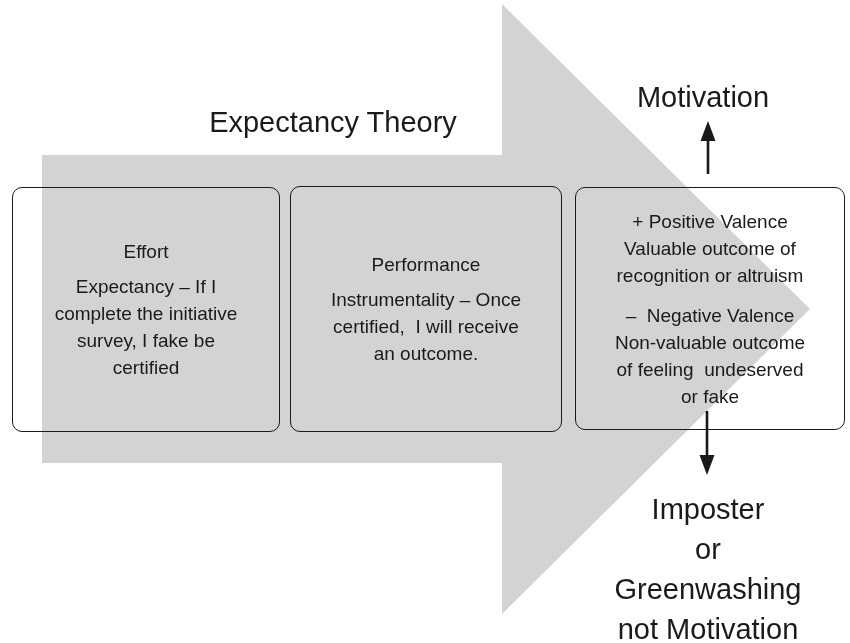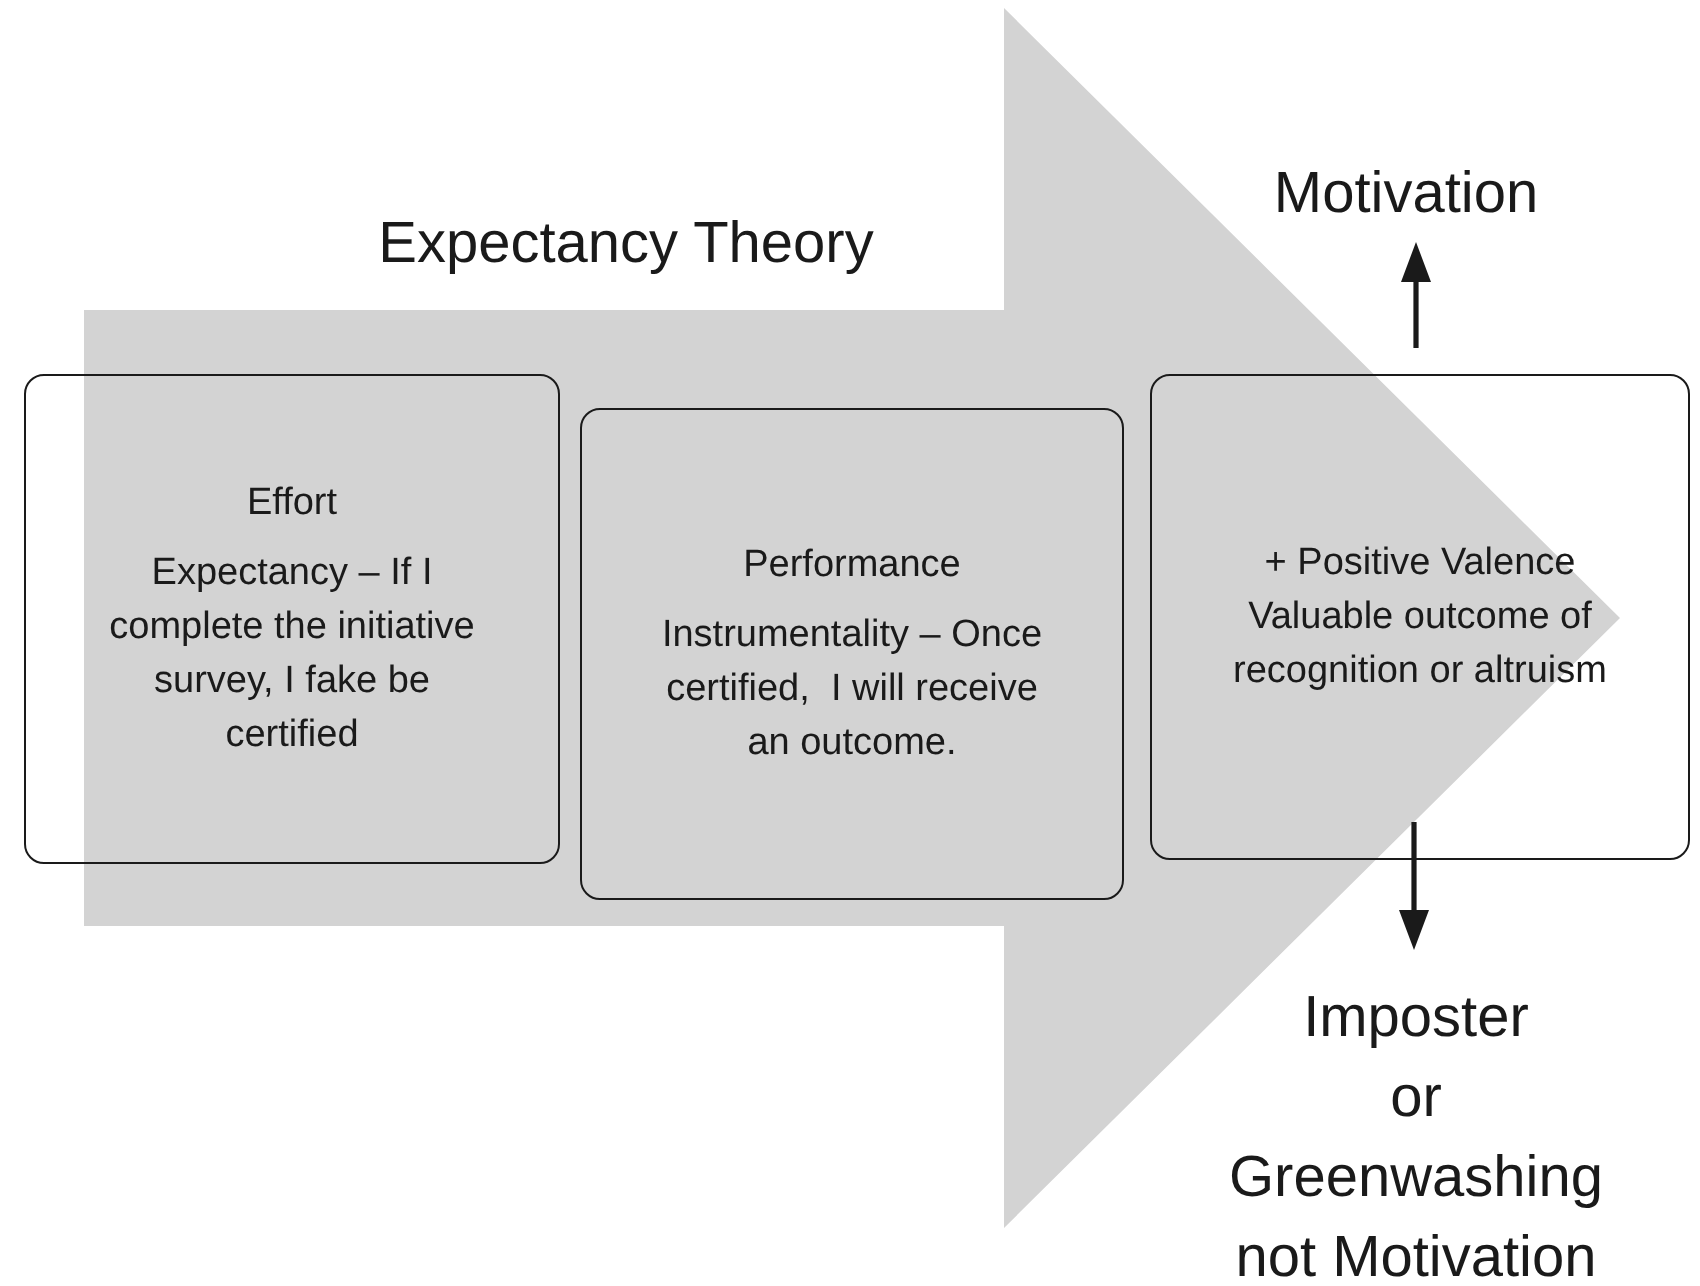--- a/index.html
+++ b/index.html
@@ -23,21 +23,21 @@
   }
   .big-label {
     position: absolute;
     text-align: center;
     font-size: 29px;
     line-height: 40px;
     color: var(--text, #1a1a1a);
     white-space: pre-wrap;
   }
   #diagram-title {
-    left: 113px; top: 103px;
+    left: 133px; top: 103px;
     width: 400px;
     line-height: 38px;
   }
   #motivation-label {
     left: 553px; top: 78px;
     width: 300px;
     line-height: 38px;
   }
   #outcome-label {
     left: 538px; top: 489px;
@@ -51,21 +51,21 @@
     display: flex;
     flex-direction: column;
     justify-content: center;
     align-items: center;
     text-align: center;
     font-size: 19px;
     line-height: 27px;
     box-sizing: border-box;
   }
   #box-effort      { left: 12px;  top: 187px; width: 268px; height: 245px; }
-  #box-performance { left: 290px; top: 186px; width: 272px; height: 246px; margin-top: 18px; }
+  #box-performance { left: 290px; top: 186px; width: 272px; height: 246px; }
   #box-valence     { left: 575px; top: 187px; width: 270px; height: 243px; }
   .box-title { white-space: pre-wrap; margin-bottom: 8px; }
   .box-body  { white-space: pre-wrap; }
   .box-para  { white-space: pre-wrap; }
   #box-valence .box-para + .box-para { margin-top: 13px; }
 </style>
 </head>
 <body>
 
 <div id="canvas">
@@ -106,15 +106,19 @@
     <div class="box-title">Performance</div>
     <div class="box-body">Instrumentality – Once
 certified,  I will receive
 an outcome.</div>
   </div>
 
   <div id="box-valence" class="node-box">
     <div class="box-para">+ Positive Valence
 Valuable outcome of
 recognition or altruism</div>
+    <div class="box-para">–  Negative Valence
+Non-valuable outcome
+of feeling  undeserved
+or fake</div>
   </div>
 
 </div>
 
 </body></html>

